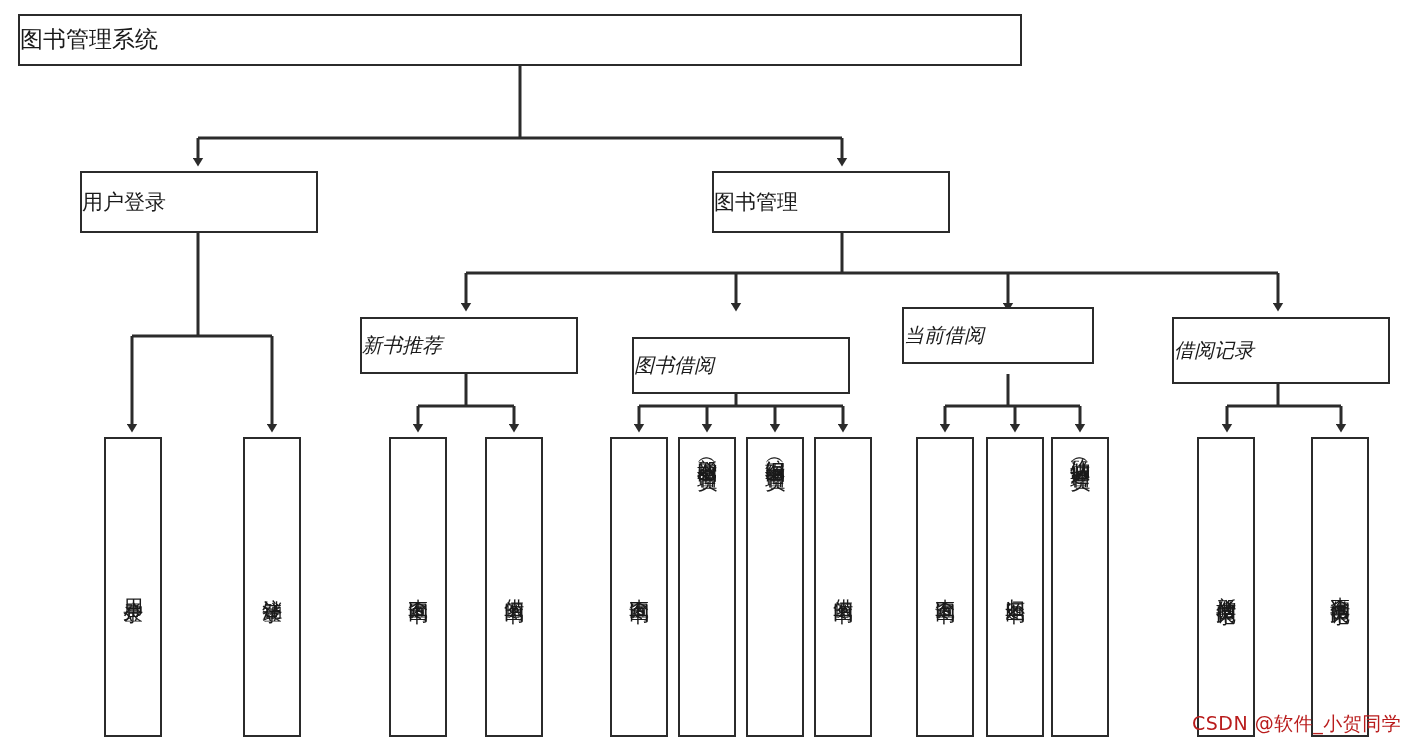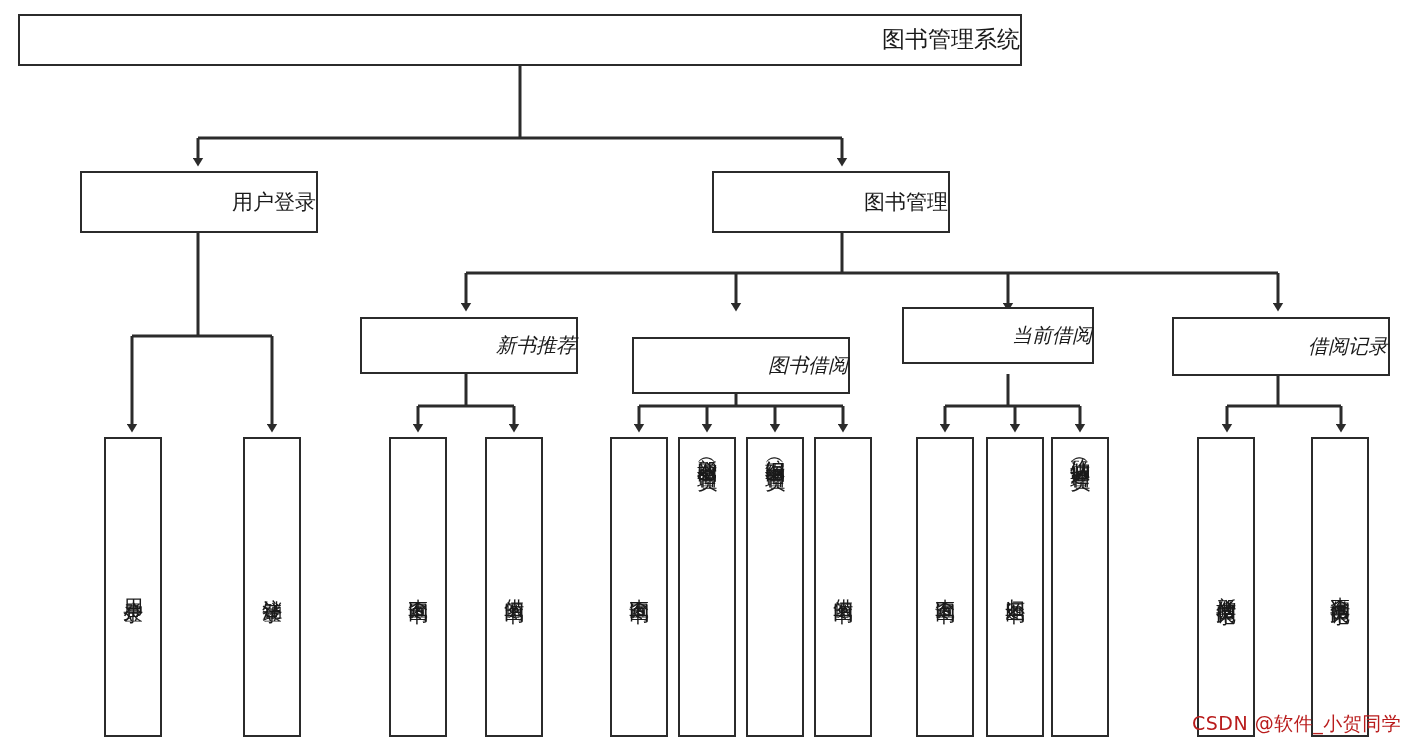--- a/index.html
+++ b/index.html
@@ -26,21 +26,21 @@
     height: 747px;
     pointer-events: none;
   }
   .node {
     position: absolute;
     box-sizing: border-box;
     border: 2px solid #2b2b2b;
     background: #ffffff;
     display: flex;
     align-items: center;
-    justify-content: flex-end;
+    justify-content: flex-start;
     color: #1a1a1a;
     line-height: 1.18;
     z-index: 2;
   }
   .node.root {
     font-size: 23px;
   }
   .node.level1 {
     font-size: 21px;
   }
@@ -143,21 +143,21 @@
 
   <div class="node level2" style="left:360px; top:317px; width:218px; height:57px;">
     <span>新书推荐</span>
   </div>
   <div class="node level2" style="left:632px; top:317px; width:218px; height:57px;margin-top:20px;">
     <span>图书借阅</span>
   </div>
   <div class="node level2" style="left:902px; top:307px; width:192px; height:57px;">
     <span>当前借阅</span>
   </div>
-  <div class="node level2" style="left:1172px; top:317px; width:218px; height:59px;">
+  <div class="node level2" style="left:1172px; top:317px; width:218px; height:67px;">
     <span>借阅记录</span>
   </div>
 
   <div class="node leaf center" style="left:104px; top:437px; width:58px; height:300px;">
     <span class="vtext">用户登录</span>
   </div>
   <div class="node leaf center" style="left:243px; top:437px; width:58px; height:300px;">
     <span class="vtext">注销登录</span>
   </div>
 

